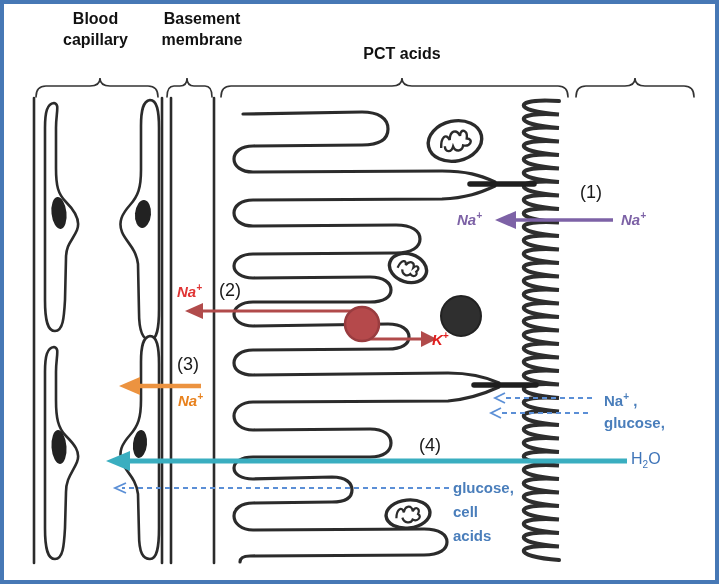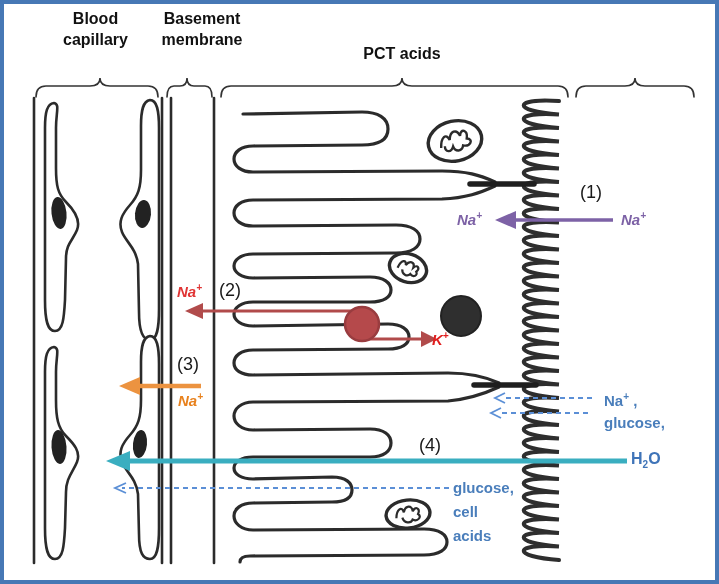--- a/index.html
+++ b/index.html
@@ -11,21 +11,21 @@
   .hdr{font-weight:bold;font-size:16px;color:#111;text-align:center;line-height:21px;white-space:normal;}
   .step{font-size:18px;color:#1a1a1a;}
   .ion{font-weight:bold;font-size:15px;font-style:italic;}
   .ion sup,.blue sup{font-size:10px;font-weight:bold;}
   .purple{color:#7d62a6;}
   .redtxt{color:#e03434;}
   .ktxt{color:#e01f1f;}
   .orangetxt{color:#e8821e;}
   .blue{color:#4a7ebb;font-weight:bold;font-size:15px;line-height:22px;}
   .blue .ln{display:block;}
-  .h2o{color:#3f74b8;font-weight:bold;font-size:16px;}
+  .h2o{color:#3f74b8;font-weight:normal;font-size:16px;}
   .h2o sub{font-size:10px;}
   .basal{line-height:24px;}
 </style>
 </head>
 <body>
 
 <div id="fig">
 
   <svg width="719" height="584" viewBox="0 0 719 584">
 

